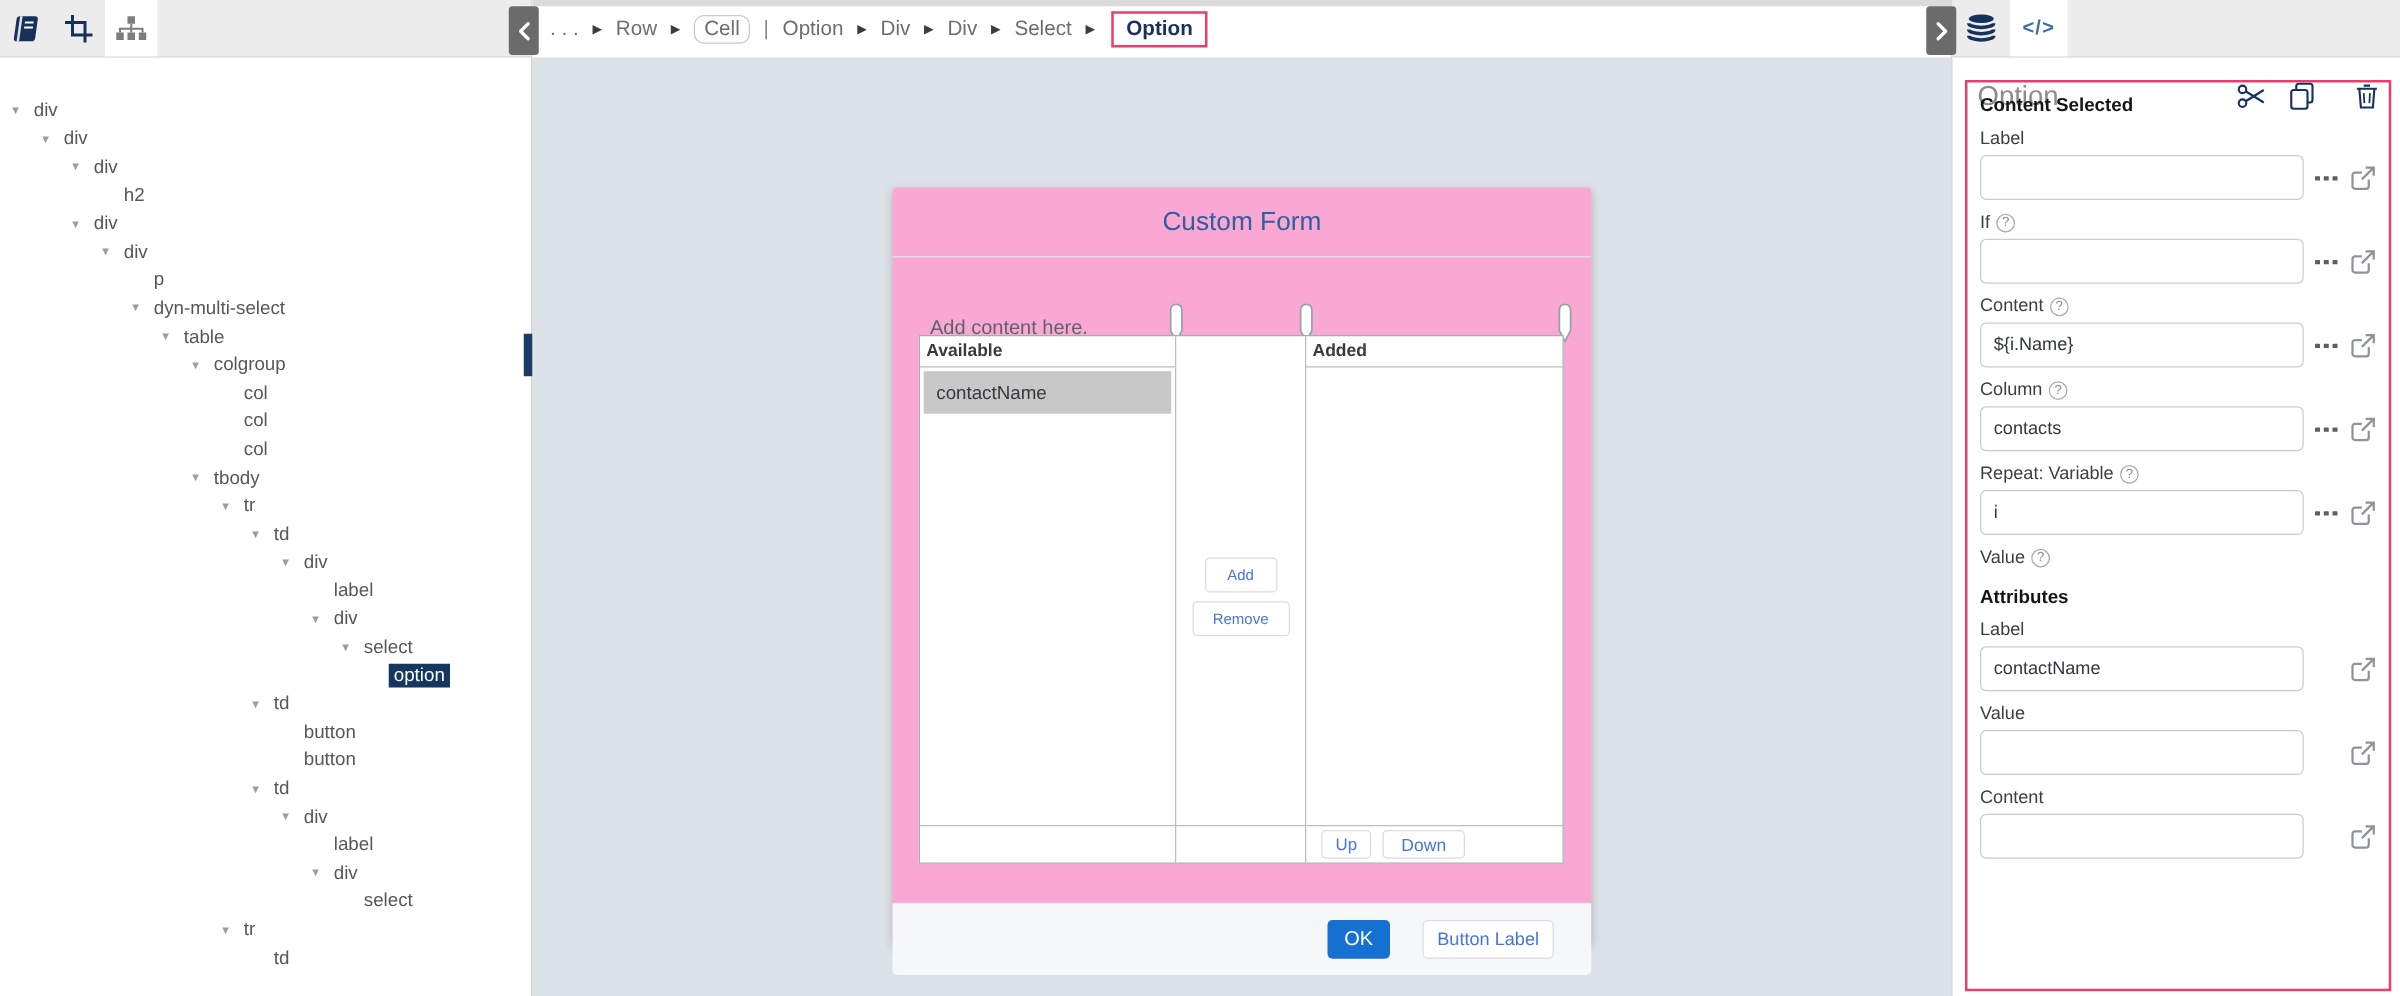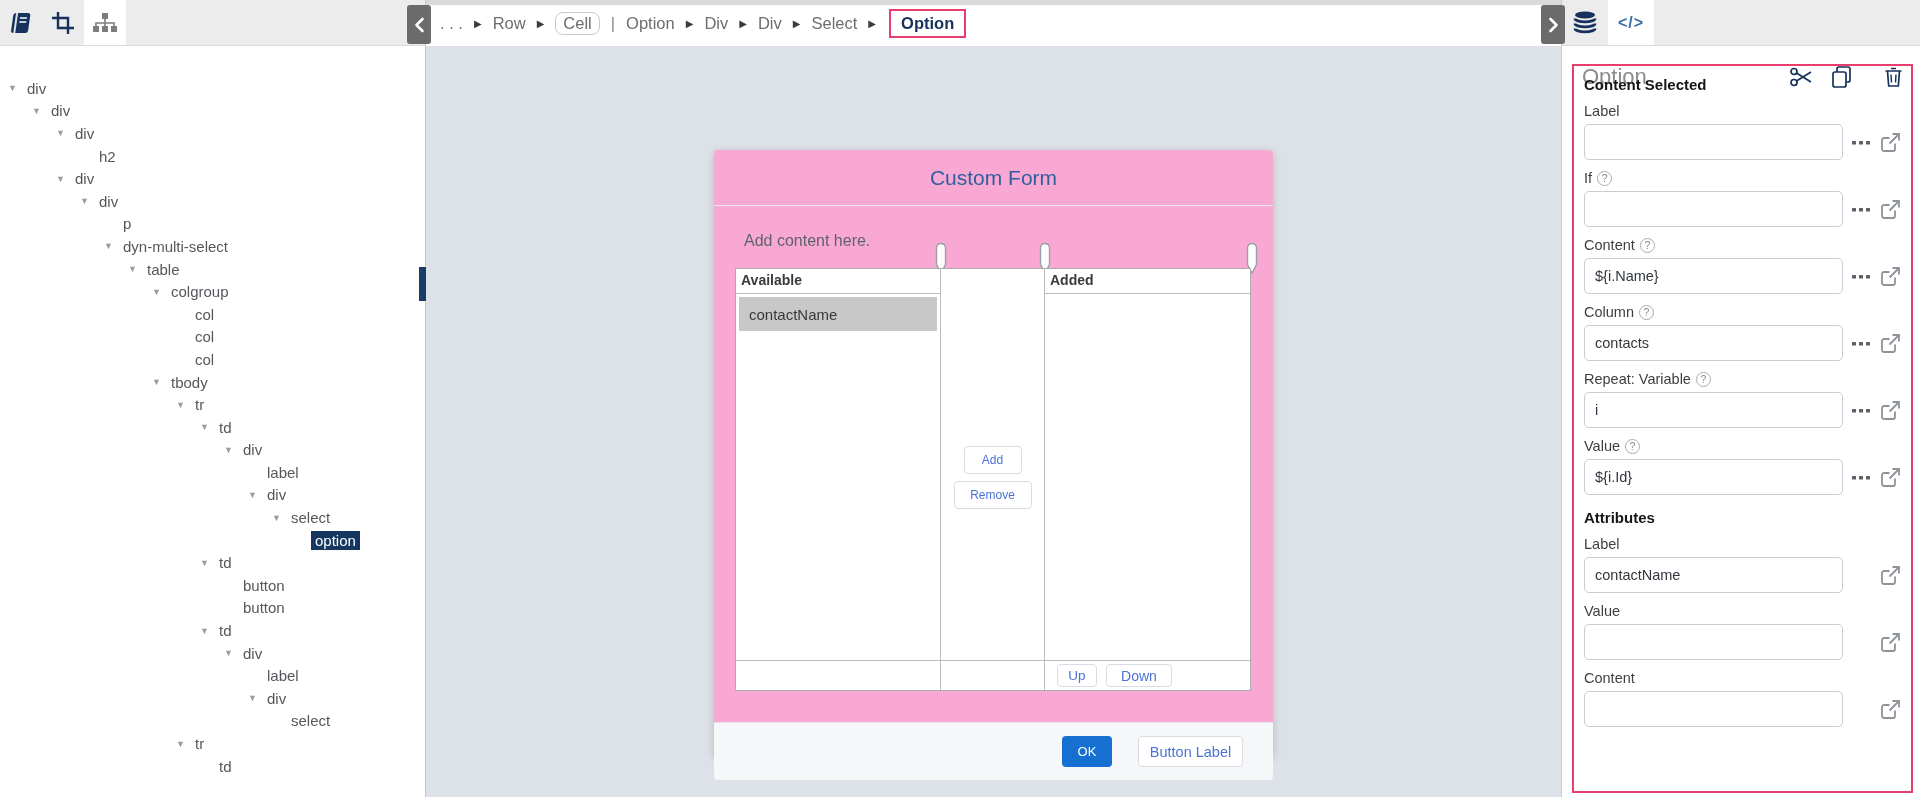--- a/index.html
+++ b/index.html
@@ -32,39 +32,39 @@
   .crumb-pipe { color:#8a8a8a; }
   .crumb { cursor:pointer; }
   .crumb.boxed { border:1px solid #c9c9c9; border-radius:8px; padding:1px 7px; }
   .crumb.current { font-weight:bold; color:#16325c; border:2px solid #e83e6d; padding:3px 10px; margin-left:2px; }
 
   .canvas { position:absolute; top:46px; left:0; right:0; bottom:0; background:#dde2e8; }
   .dialog { position:absolute; left:288px; top:64px; width:559px; height:607px; background:#f9a8d4; border-radius:4px; box-shadow:0 2px 8px rgba(0,0,0,.18);margin-top:40px; }
   .dialog-header { height:56px; border-bottom:1px solid #e8e8e8; display:flex; align-items:center; justify-content:center; }
   .dialog-title { font-size:21px; color:#2e5f9e; }
   .dialog-body { position:relative; height:516px; }
-  .hint-text { position:absolute; left:30px; top:26px; font-size:16px; color:#5f6368;text-align:center; }
+  .hint-text { position:absolute; left:30px; top:48px; font-size:16px; color:#5f6368;text-align:center; }
   .pin { position:absolute; top:36px; }
 
   .xfer-table { position:absolute; left:21px; top:62px; width:516px; height:423px; border:1px solid #ababab; display:grid; grid-template-columns:204px 104px 1fr; grid-template-rows:25px 1fr 30px; background:#fff; }
   .th { font-size:14px; font-weight:bold; color:#3a3a3a; padding:3px 5px; }
   .th.b { border-bottom:1px solid #bdbdbd; }
   .bl { border-left:1px solid #bdbdbd; }
   .ft { border-top:1px solid #bdbdbd; }
   .list-cell { position:relative; }
   .list-item-sel { margin:3px; height:34px; background:#c8c8c8; display:flex; align-items:center; padding-left:10px; font-size:15px; color:#36383b; cursor:pointer; }
   .mid-cell { display:flex; flex-direction:column; align-items:center; justify-content:center; gap:7px; }
   .btn-sec { background:#fff; border:1px solid #d9dce2; border-radius:4px; color:#4a73d8; font-size:12px; font-family:inherit; cursor:pointer; }
   .add-btn { width:58px; height:28px; }
   .remove-btn { width:78px; height:28px; }
   .updown-cell { display:flex; align-items:center; gap:9px; padding-left:12px; }
   .up-btn { width:40px; height:23px; font-size:13.5px; }
   .down-btn { width:66px; height:23px; font-size:14px; }
   .dialog-footer { height:58px; background:#f6f7f9; border-top:1px solid #e4e6ea; border-radius:0 0 4px 4px; display:flex; align-items:center; justify-content:flex-end; gap:26px; padding-right:30px; }
-  .ok-btn { width:50px; height:31px; background:#1670d2; color:#fff; border:none; border-radius:4px; font-size:13px; font-family:inherit; cursor:pointer; }
+  .ok-btn { width:50px; height:31px; background:#1670d2; color:#fff; border:none; border-radius:4px; font-size:16px; font-family:inherit; cursor:pointer; }
   .label-btn { width:105px; height:31px; font-size:14.5px; }
 
   
   .right-region { position:absolute; left:1561px; top:0; width:359px; height:797px; border-left:1px solid #cfcfcf; background:#fff; }
   .right-toolbar { height:46px; background:#ececec; border-bottom:1px solid #dcdcdc; display:flex; align-items:stretch; }
   .right-toolbar .tool-tile { width:46px; }
   .code-glyph { font-size:16px; font-weight:bold; color:#3a6ea5; letter-spacing:1px; }
   .panel-header { display:flex; align-items:center; padding:18px 16px 8px 20px; }
   .panel-title { font-size:22px; color:#8c8c8c; flex:1; }
   .panel-icons { display:flex; align-items:center; gap:16px; }
@@ -469,38 +469,20 @@
                 <path d="M15 11.5V17a2 2 0 0 1-2 2H4a2 2 0 0 1-2-2V8a2 2 0 0 1 2-2h5.5" fill="none" stroke="#8e939b" stroke-width="1.8"></path>
                 <path d="M12.5 2H19v6.5M18.5 2.5L9.5 11.5" fill="none" stroke="#8e939b" stroke-width="1.8"></path>
               </svg>
             </span>
           </div>
         </div>
         <div class="field-label-row">
           <span>Value</span>
           <span class="help-icon">?</span>
         </div>
-        <div class="field-row">
-          <input class="field-input" type="text" value="${i.Id}" style="">
-          <div class="field-icons">
-            <span class="icon-btn">
-              <svg width="19" height="5" viewBox="0 0 19 5">
-                <rect x="0" y="1" width="4" height="3.4" rx="0.5" fill="#5b5f66"></rect>
-                <rect x="7" y="1" width="4" height="3.4" rx="0.5" fill="#5b5f66"></rect>
-                <rect x="14" y="1" width="4" height="3.4" rx="0.5" fill="#5b5f66"></rect>
-              </svg>
-            </span>
-            <span class="icon-btn">
-              <svg width="21" height="21" viewBox="0 0 21 21">
-                <path d="M15 11.5V17a2 2 0 0 1-2 2H4a2 2 0 0 1-2-2V8a2 2 0 0 1 2-2h5.5" fill="none" stroke="#8e939b" stroke-width="1.8"></path>
-                <path d="M12.5 2H19v6.5M18.5 2.5L9.5 11.5" fill="none" stroke="#8e939b" stroke-width="1.8"></path>
-              </svg>
-            </span>
-          </div>
-        </div>
         <div class="section-heading later">Attributes</div>
         <div class="field-label-row">
           <span>Label</span>
         </div>
         <div class="field-row">
           <input class="field-input" type="text" value="contactName" style="">
           <div class="field-icons">
             <span class="icon-btn">
               <svg width="21" height="21" viewBox="0 0 21 21">
                 <path d="M15 11.5V17a2 2 0 0 1-2 2H4a2 2 0 0 1-2-2V8a2 2 0 0 1 2-2h5.5" fill="none" stroke="#8e939b" stroke-width="1.8"></path>

